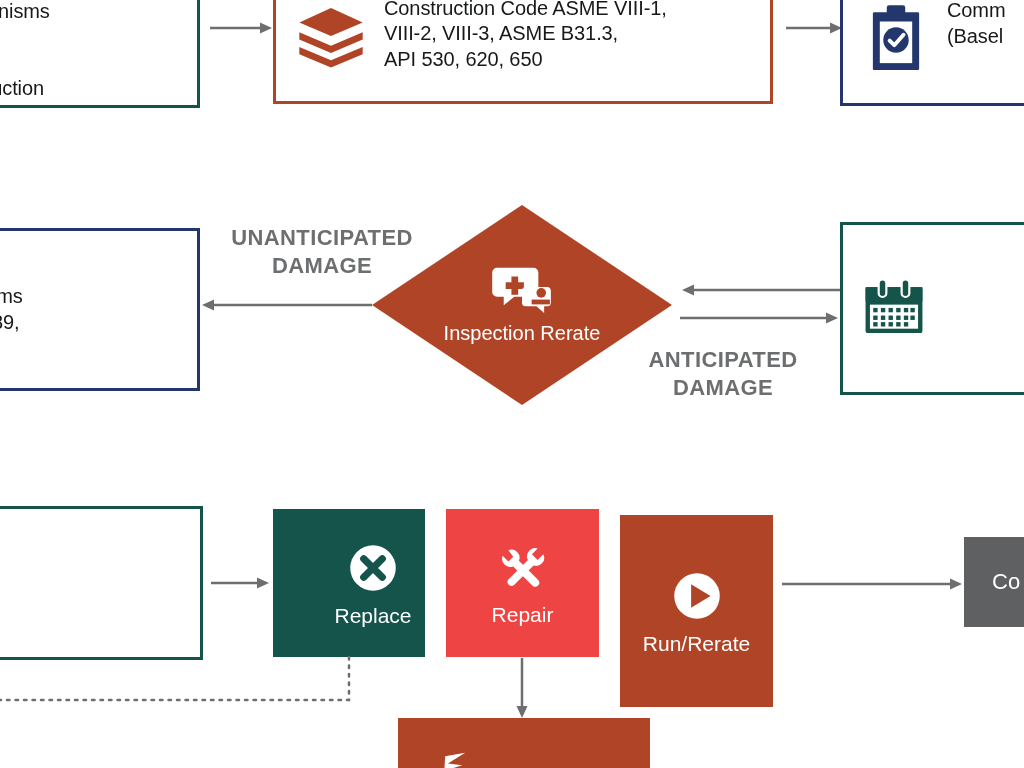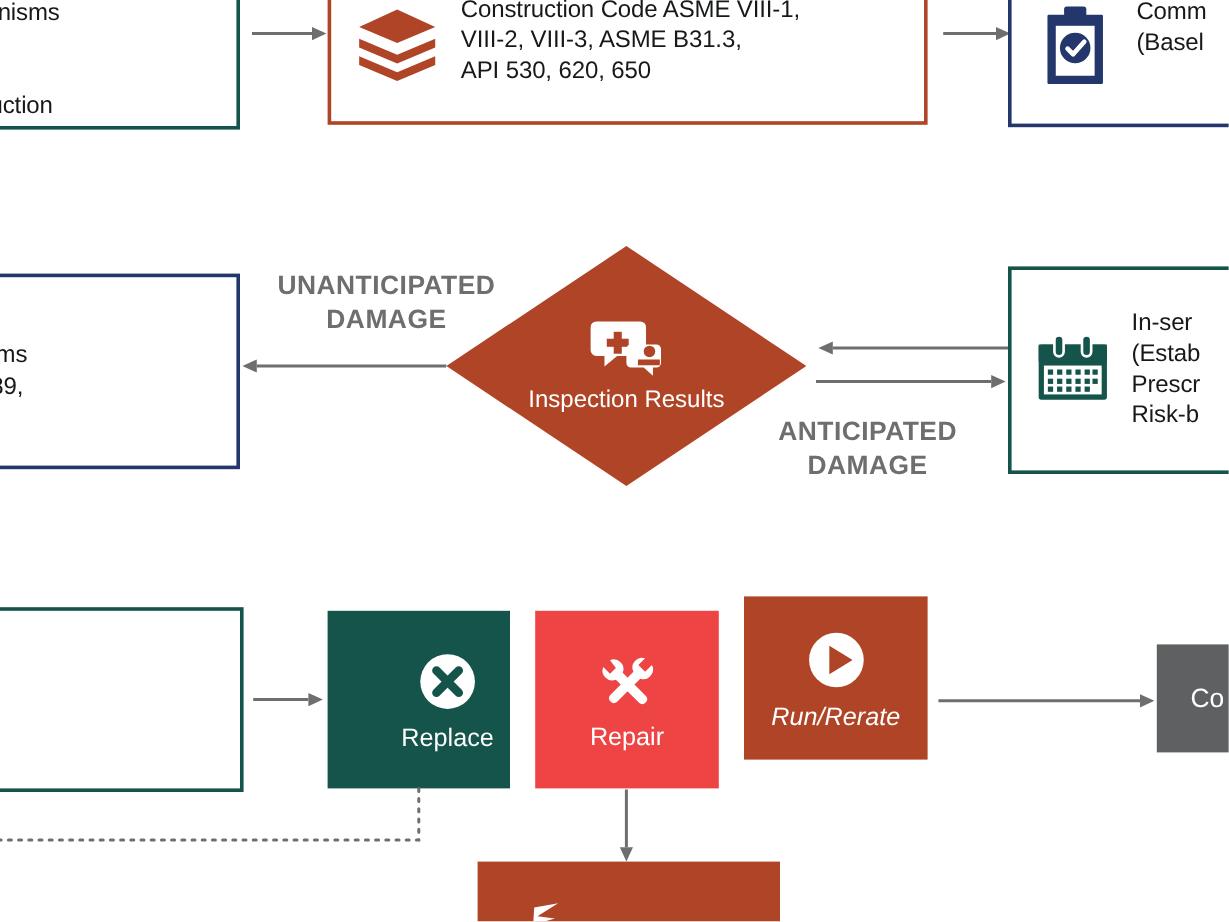--- a/index.html
+++ b/index.html
@@ -190,21 +190,21 @@
         <svg width="62" height="50" viewBox="0 0 64 52">
           <path d="M6 4 h38 a5 5 0 0 1 5 5 v20 a5 5 0 0 1 -5 5 h-20 l-11 9 v-9 h-7 a5 5 0 0 1 -5 -5 v-20 a5 5 0 0 1 5 -5 z" fill="#ffffff"></path>
           <rect x="21" y="13" width="7" height="19" fill="#b04426"></rect>
           <rect x="15" y="19" width="19" height="7" fill="#b04426"></rect>
           <path d="M36 24 h22 a4 4 0 0 1 4 4 v12 a4 4 0 0 1 -4 4 h-3 v7 l-8 -7 h-11 a4 4 0 0 1 -4 -4 v-12 a4 4 0 0 1 4 -4 z" fill="#ffffff"></path>
           <circle cx="52" cy="30" r="5" fill="#b04426"></circle>
           <rect x="42" y="37" width="19" height="5" fill="#b04426"></rect>
         </svg>
       </div>
       <div class="diamond-label">Inspection
-Results</div>
+Rerate</div>
     </div>
   </div>
 
   <div class="conn" style="left:680px; top:282px;">
     <svg width="160" height="16" viewBox="0 0 160 16">
       <line x1="14" y1="8" x2="160" y2="8" stroke="#6d6e70" stroke-width="2.5"></line>
       <polygon points="14,2.5 2,8 14,13.5" fill="#6d6e70"></polygon>
     </svg>
   </div>
 
@@ -244,24 +244,20 @@
           <rect x="27" y="44" width="4" height="4"></rect>
             <rect x="34" y="44" width="4" height="4"></rect>
           <rect x="41" y="44" width="4" height="4"></rect>
         </g>
         <g fill="#14544a" stroke="#ffffff" stroke-width="2">
           <rect x="18" y="5" width="7" height="16" rx="3.5"></rect>
           <rect x="39" y="5" width="7" height="16" rx="3.5"></rect>
         </g>
       </svg>
     </div>
-    <div class="box-text">In-ser
-(Estab
-Prescr
-Risk-b</div>
   </div>
 
   <div class="node box-outline green" style="left:-205px; top:506px; width:408px; height:154px;">
     
   </div>
 
   <div class="conn" style="left:211px; top:575px;">
     <svg width="60" height="16" viewBox="0 0 60 16">
       <line x1="0" y1="8" x2="46" y2="8" stroke="#6d6e70" stroke-width="2.5"></line>
       <polygon points="46,2.5 58,8 46,13.5" fill="#6d6e70"></polygon>
@@ -283,21 +279,21 @@
       <svg width="52" height="52" viewBox="0 0 64 64">
         <g fill="#ffffff">
           <path d="M14 10 a10 10 0 0 1 13 13 l24 24 a5 5 0 0 1 -7 7 l-24 -24 a10 10 0 0 1 -13 -13 l7 7 l6 -6 z"></path>
           <path d="M50 8 a10 10 0 0 0 -12 14 l-24 24 a5 5 0 0 0 7 7 l24 -24 a10 10 0 0 0 12 -14 l-7 7 l-7 -7 z"></path>
         </g>
       </svg>
     </div>
     <div class="tile-label">Repair</div>
   </div>
 
-  <div class="node tile fill-orange" style="left:620px; top:497px; width:153px; height:136px;font-style:italic;">
+  <div class="node tile fill-orange" style="left:620px; top:515px; width:153px; height:192px;">
     <div class="icon-slot">
       <svg width="54" height="54" viewBox="0 0 64 64">
         <circle cx="32" cy="32" r="27" fill="#ffffff"></circle>
         <polygon points="25,18 48,32 25,46" fill="#b04426"></polygon>
       </svg>
     </div>
     <div class="tile-label">Run/Rerate</div>
   </div>
 
   <div class="conn" style="left:782px; top:576px;">

